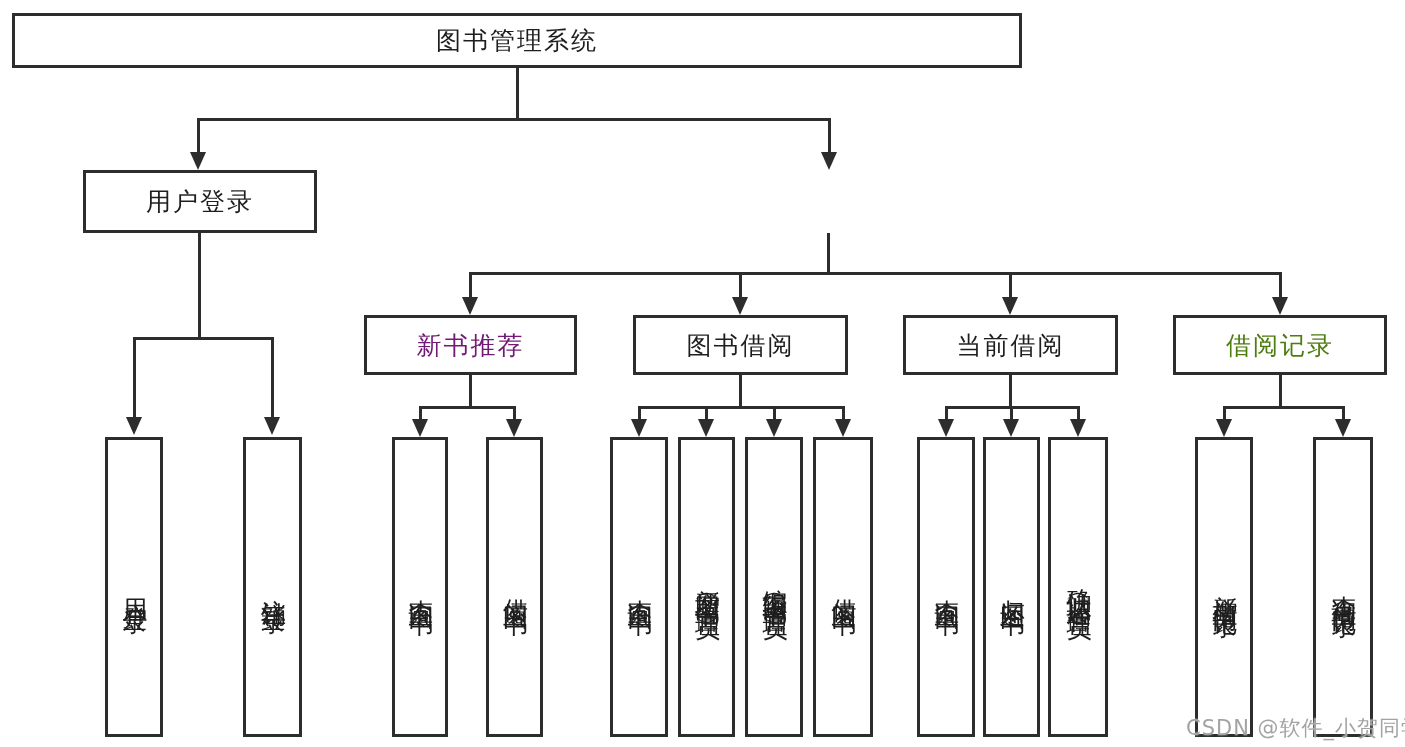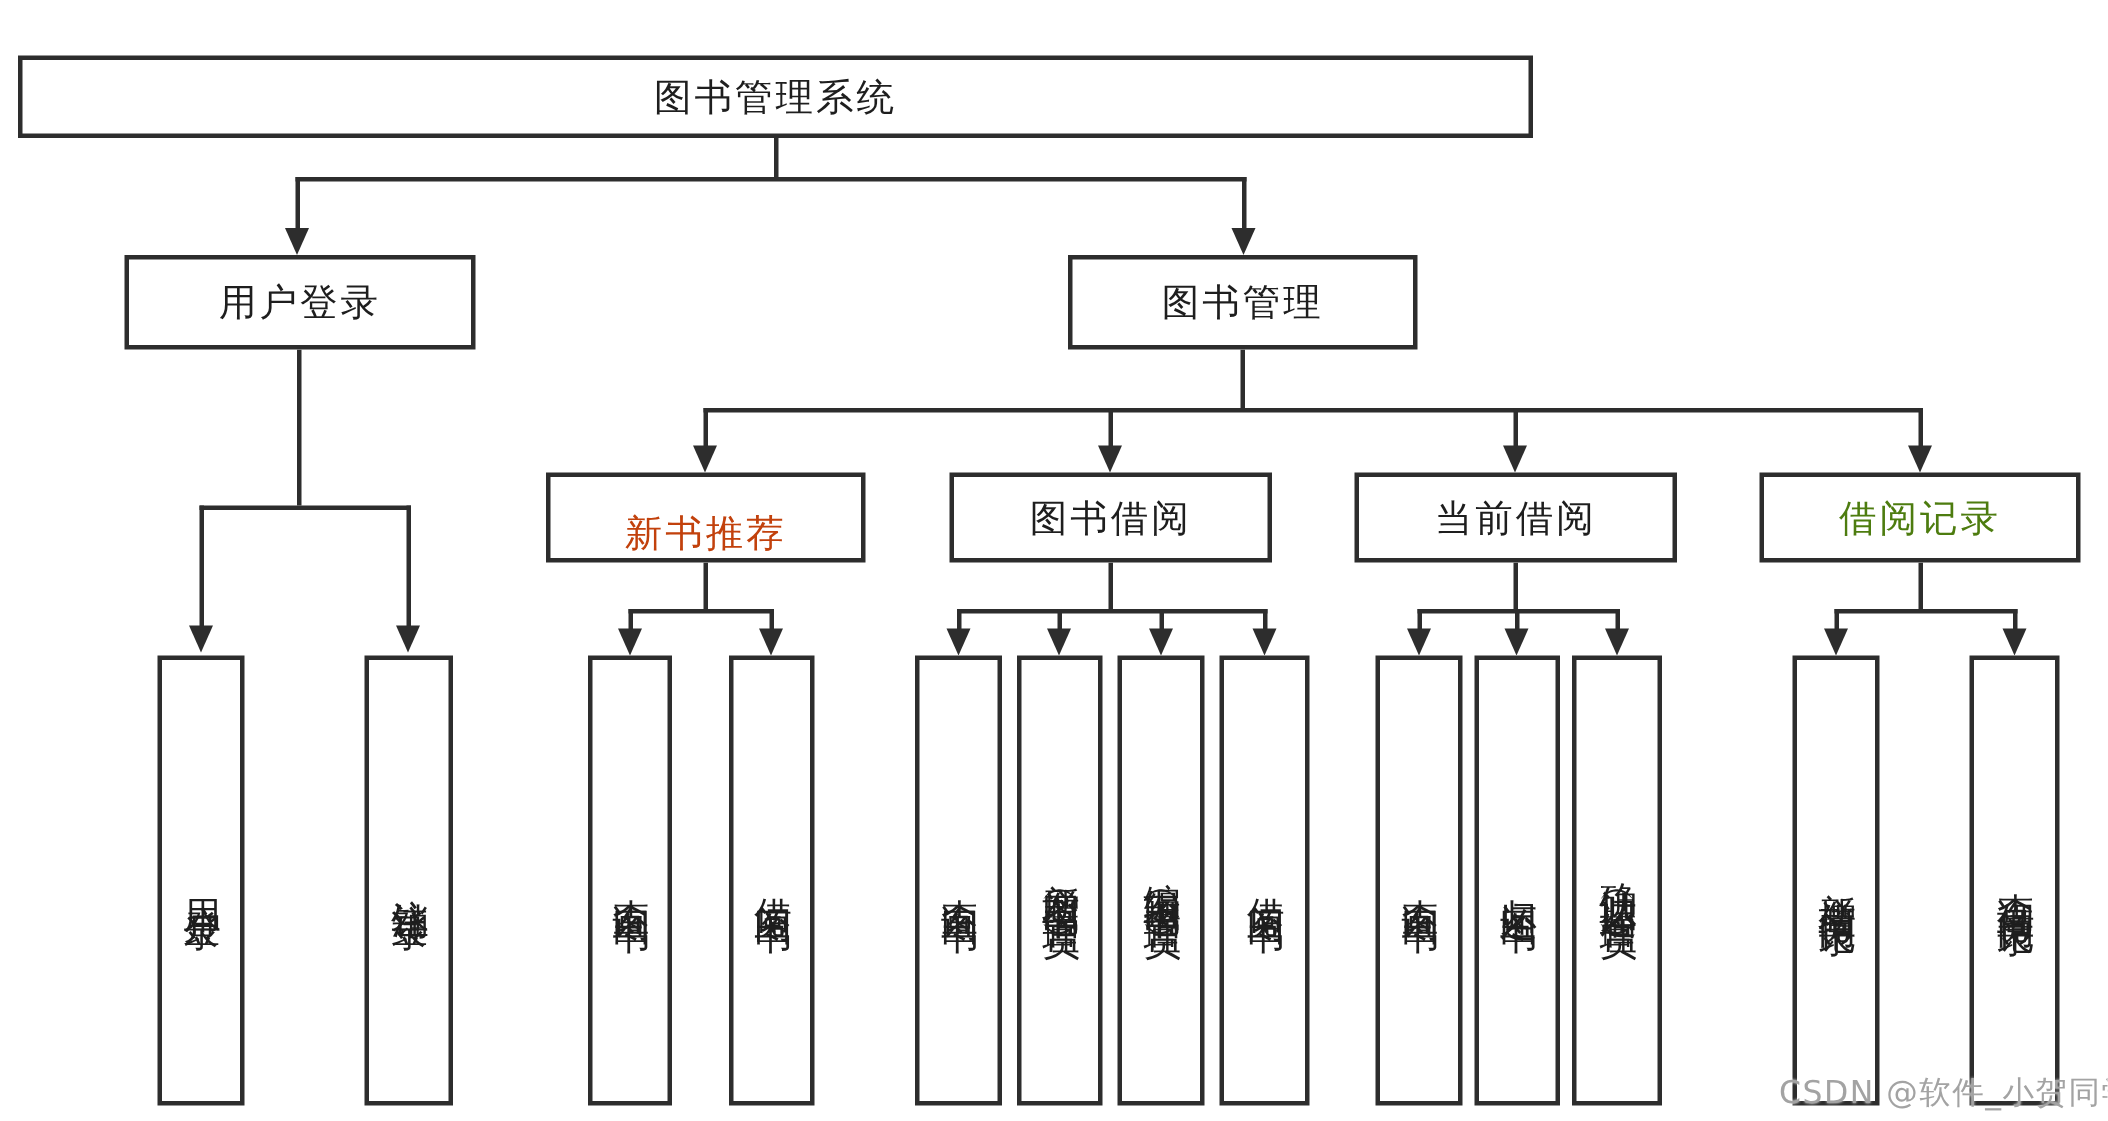--- a/index.html
+++ b/index.html
@@ -58,30 +58,27 @@
     white-space: nowrap;
     z-index: 3;
     text-shadow: 0 0 2px #ffffff;
   }
 </style>
 </head>
 <body>
 
 <div id="diagram" style="background: rgb(255, 255, 255);">
   <div class="watermark">CSDN @软件_小贺同学</div>
-<div class="node h-node" style="left: 12px; top: 13px; width: 1010px; height: 55px; border-color: rgb(45, 45, 45); background: rgb(255, 255, 255); color: rgb(30, 30, 30); margin-top: 24px;">
+<div class="node h-node" style="left: 12px; top: 13px; width: 1010px; height: 55px; border-color: rgb(45, 45, 45); background: rgb(255, 255, 255); color: rgb(30, 30, 30);">
       <span>图书管理系统</span>
     </div>
     <div class="node h-node" style="left: 83px; top: 170px; width: 234px; height: 63px; border-color: rgb(45, 45, 45); background: rgb(255, 255, 255); color: rgb(30, 30, 30);">
       <span>用户登录</span>
     </div>
-    <div class="node h-node" style="left: 712px; top: 170px; width: 233px; height: 63px; border-color: rgb(45, 45, 45); background: rgb(255, 255, 255); color: rgb(30, 30, 30);">
-      <span>图书管理</span>
-    </div>
-    <div class="node h-node" style="left: 364px; top: 315px; width: 213px; height: 60px; border-color: rgb(45, 45, 45); background: rgb(255, 255, 255); color: #c2410c; align-items: flex-end;">
+    <div class="node h-node" style="left: 364px; top: 315px; width: 213px; height: 60px; border-color: rgb(45, 45, 45); background: rgb(255, 255, 255); color: #701a75;">
       <span>新书推荐</span>
     </div>
     <div class="node h-node" style="left: 903px; top: 315px; width: 215px; height: 60px; border-color: rgb(45, 45, 45); background: rgb(255, 255, 255); color: rgb(30, 30, 30);">
       <span>当前借阅</span>
     </div>
     <div class="node h-node" style="left: 633px; top: 315px; width: 215px; height: 60px; border-color: rgb(45, 45, 45); background: rgb(255, 255, 255); color: rgb(30, 30, 30);">
       <span>图书借阅</span>
     </div>
     <div class="node h-node" style="left: 1173px; top: 315px; width: 214px; height: 60px; border-color: rgb(45, 45, 45); background: rgb(255, 255, 255); color: #4d7c0f;">
       <span>借阅记录</span>

